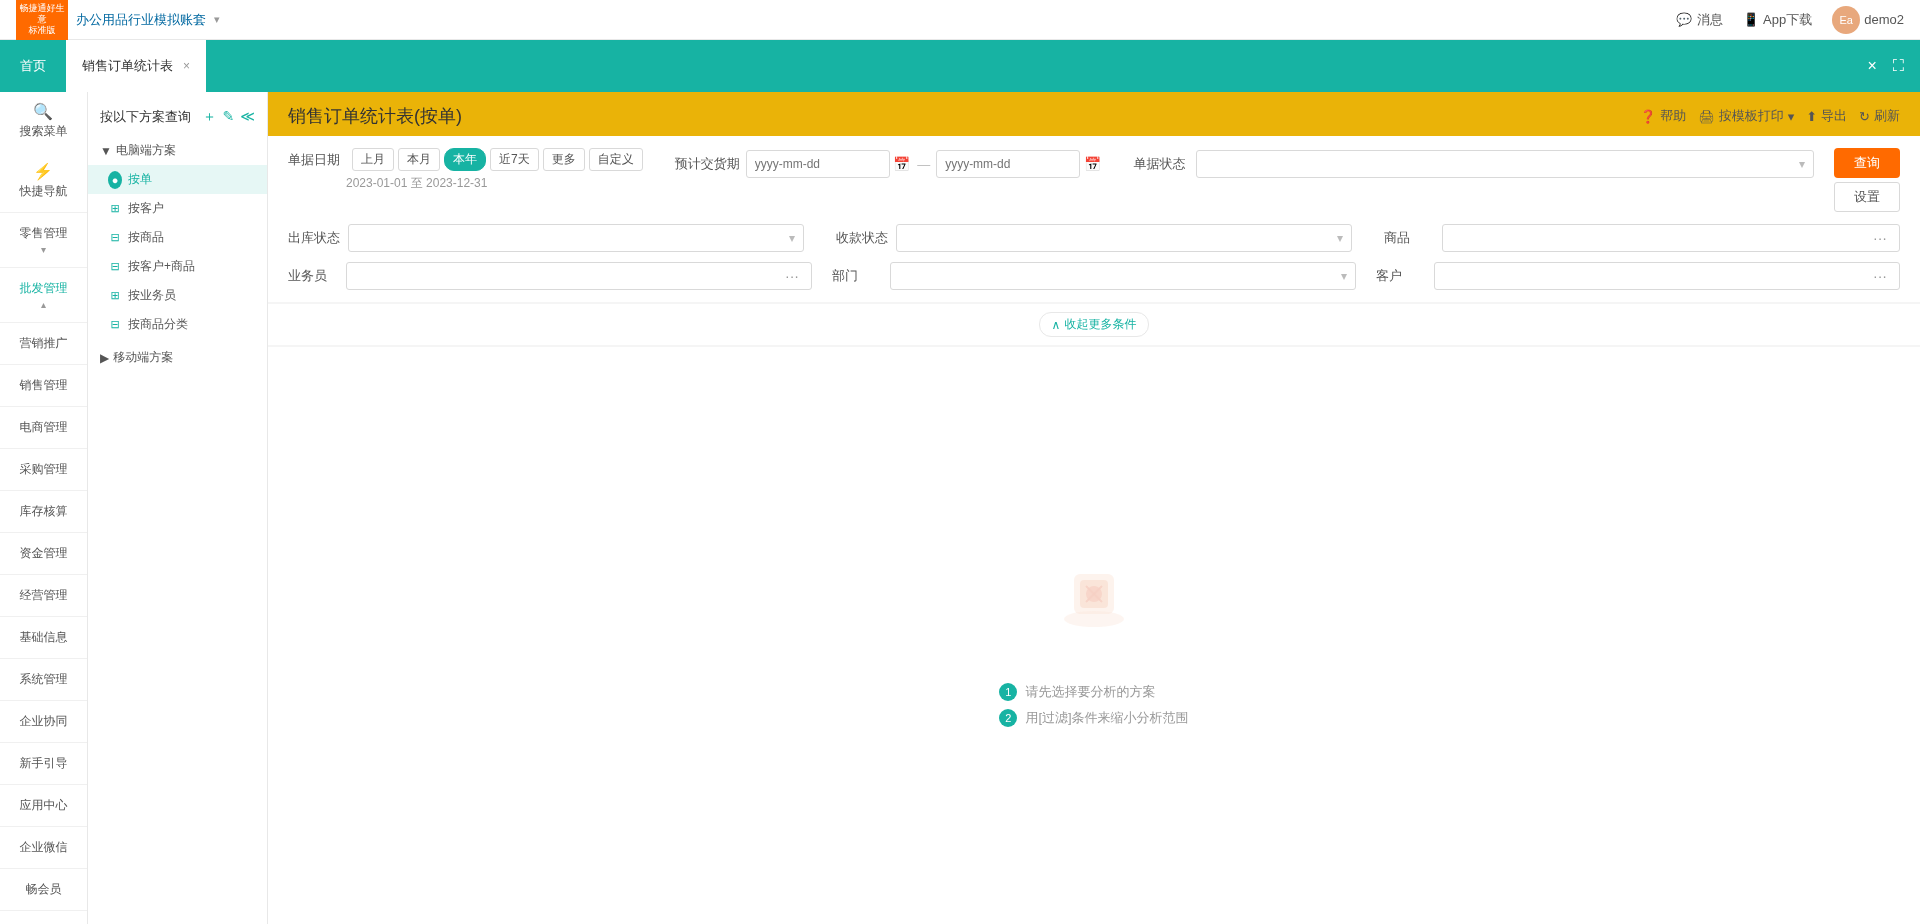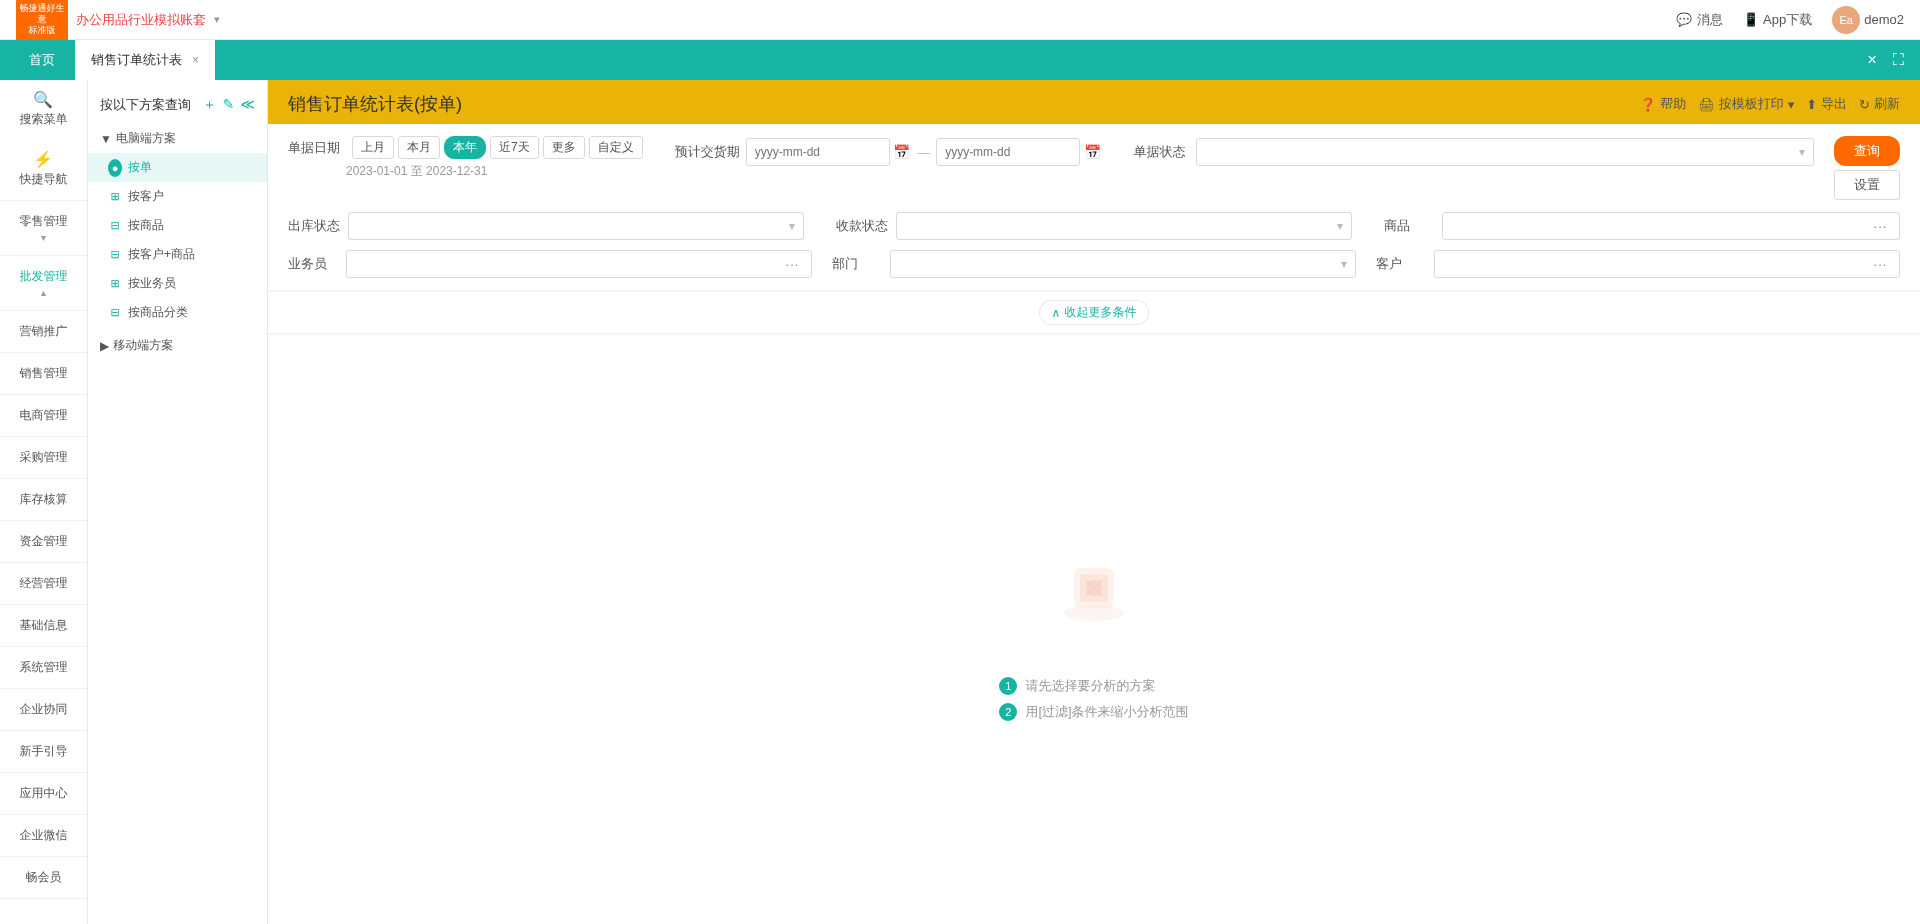--- a/index.html
+++ b/index.html
@@ -3,28 +3,28 @@
   <meta charset="utf-8">
   <style>
     * { box-sizing: border-box; margin: 0; padding: 0; }
     body { font-family: 'Microsoft YaHei', 'PingFang SC', sans-serif; font-size: 13px; background: #f5f5f5; color: #333; display: flex; flex-direction: column; height: 924px; overflow: hidden; }
 
     
     .topbar { height: 40px; background: #fff; display: flex; align-items: center; justify-content: space-between; padding: 0 16px; border-bottom: 1px solid #e8e8e8; flex-shrink: 0; }
     .topbar-left { display: flex; align-items: center; gap: 8px; }
     .logo-box { width: 52px; height: 52px; background: #ff6a00; border-radius: 4px; display: flex; align-items: center; justify-content: center; }
     .logo-text { color: #fff; font-size: 9px; text-align: center; line-height: 1.2; }
-    .topbar-title { color: #ef4444; font-size: 13px; }
+    .topbar-title { color: #0369a1; font-size: 13px; }
     .topbar-arrow { color: #999; font-size: 11px; }
     .topbar-right { display: flex; align-items: center; gap: 20px; color: #555; font-size: 13px; }
     .topbar-right-item { display: flex; align-items: center; gap: 4px; cursor: pointer; }
     .avatar { width: 28px; height: 28px; border-radius: 50%; background: #e8a87c; display: flex; align-items: center; justify-content: center; color: #fff; font-size: 11px; }
 
     
-    .tabbar { height: 40px; background: #17b3a3; display: flex; align-items: stretch; flex-shrink: 0; padding-left: 9px; }
+    .tabbar { height: 52px; background: #17b3a3; display: flex; align-items: stretch; flex-shrink: 0; }
     .tab-home { padding: 0 20px; display: flex; align-items: center; color: #fff; font-size: 13px; cursor: pointer; }
     .tab-active { background: #fff; color: #333; padding: 0 16px; display: flex; align-items: center; gap: 6px; font-size: 13px; cursor: pointer; }
     .tab-close { color: #999; font-size: 12px; cursor: pointer; margin-left: 4px; }
     .tabbar-actions { margin-left: auto; display: flex; align-items: center; gap: 8px; padding-right: 12px; }
     .tabbar-btn { color: #fff; background: none; border: none; font-size: 16px; cursor: pointer; padding: 4px; }
 
     
     .main-layout { display: flex; flex: 1; overflow: hidden; }
 
     
@@ -65,21 +65,21 @@
     .filter-label { color: #555; font-size: 13px; white-space: nowrap; min-width: 56px; }
     .date-btns { display: flex; align-items: center; gap: 4px; }
     .date-btn { padding: 2px 8px; border: 1px solid #d9d9d9; border-radius: 3px; background: #fff; color: #555; font-size: 12px; cursor: pointer; }
     .date-btn.active { background: #17b3a3; color: #fff; border-color: #17b3a3; border-radius: 10px; }
     .date-range-text { color: #999; font-size: 12px; }
     .separator { color: #bbb; }
     .date-input-wrap { display: flex; align-items: center; gap: 4px; }
     .date-input { height: 28px; border: 1px solid #d9d9d9; border-radius: 3px; padding: 0 8px; font-size: 12px; color: #bbb; background: #fff; outline: none; width: 144px; }
     .cal-icon { color: #bbb; cursor: pointer; font-size: 14px; }
     .ellipsis-btn { color: #999; font-size: 14px; cursor: pointer; padding: 0 4px; }
-    .query-btn { background: #ff6a00; color: #fff; border: none; border-radius: 12px; padding: 6px 20px; font-size: 13px; cursor: pointer; }
+    .query-btn { background: #ff6a00; color: #fff; border: none; border-radius: 4px; padding: 6px 20px; font-size: 13px; cursor: pointer; }
     .settings-btn { background: #fff; color: #555; border: 1px solid #d9d9d9; border-radius: 3px; padding: 5px 16px; font-size: 13px; cursor: pointer; }
 
     
     .collapse-bar { display: flex; justify-content: center; padding: 8px 0; background: #fff; margin-top: 2px; }
     .collapse-btn { display: flex; align-items: center; gap: 4px; color: #17b3a3; font-size: 12px; cursor: pointer; border: 1px solid #e8e8e8; border-radius: 12px; padding: 3px 12px; background: #fff; }
 
     
     .empty-state { flex: 1; display: flex; flex-direction: column; align-items: center; justify-content: center; background: #fff; margin-top: 2px; }
     .empty-icon { font-size: 80px; margin-bottom: 20px; opacity: 0.4; }
     .empty-tips { display: flex; flex-direction: column; gap: 8px; }

